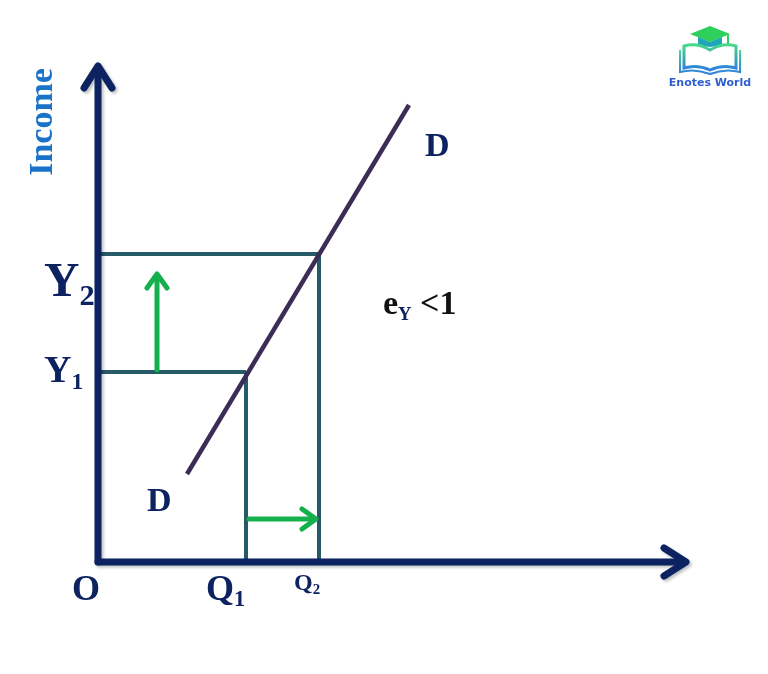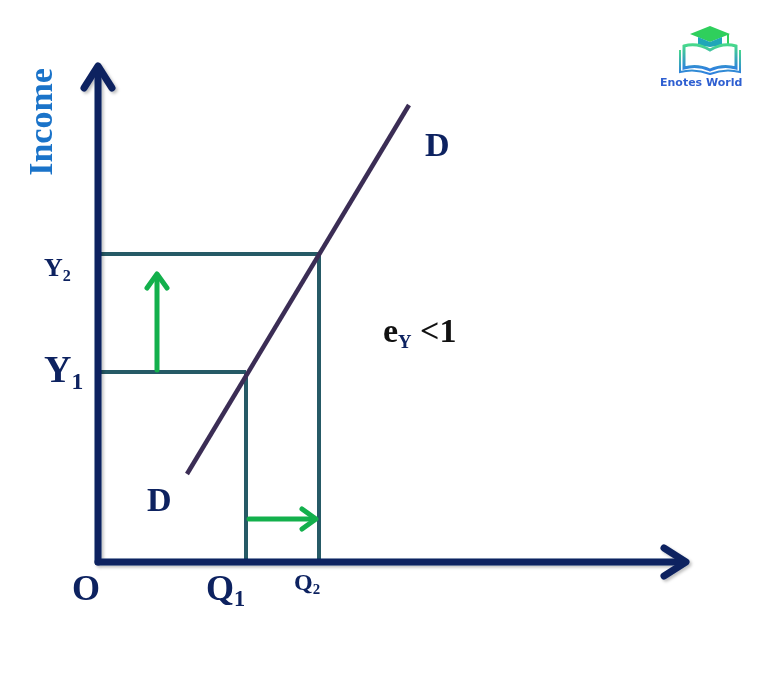--- a/index.html
+++ b/index.html
@@ -3,31 +3,31 @@
   <meta charset="utf-8">
   <style>
     html, body { margin: 0; padding: 0; background: #ffffff; }
     .canvas { position: relative; width: 768px; height: 674px; overflow: hidden; background: #ffffff; }
     svg.diagram { position: absolute; left: 0; top: 0; }
     .lbl { position: absolute; font-family: "Liberation Serif", serif; font-weight: bold; color: #0d2260; line-height: 1; white-space: nowrap; }
     .lbl sub { font-size: 0.62em; vertical-align: -0.28em; color: #0d2260; }
     .axis-title { position: absolute; font-family: "Liberation Serif", serif; font-weight: bold; color: #1a73c9; line-height: 1; white-space: nowrap; }
     .income-title { left: 41px; top: 122px; font-size: 34px; transform: translate(-50%, -50%) rotate(-90deg); transform-origin: center center; }
     .quantity-title { left: 553px; top: 596px; font-size: 30px; }
-    .y2 { left: 44px; top: 255px; font-size: 26px; }
+    .y2 { left: 44px; top: 255px; font-size: 49px; }
     .y1 { left: 44px; top: 350px; font-size: 38px; text-align: right; }
     .o  { left: 72px; top: 570px; font-size: 36px; }
     .q1 { left: 206px; top: 570px; font-size: 36px; }
     .q2 { left: 294px; top: 570px; font-size: 24px; }
     .d-top { left: 425px; top: 128px; font-size: 34px; }
     .d-bot { left: 147px; top: 483px; font-size: 34px; }
-    .elas { position: absolute; left: 383px; top: 286px; font-family: "Liberation Serif", serif; font-weight: bold; font-size: 34px; color: #111; line-height: 1; white-space: nowrap; margin-top: 28px; }
+    .elas { position: absolute; left: 383px; top: 286px; font-family: "Liberation Serif", serif; font-weight: bold; font-size: 34px; color: #111; line-height: 1; white-space: nowrap; }
     .elas sub { font-size: 0.55em; vertical-align: -0.3em; color: #0d2260; }
     .logo { position: absolute; left: 660px; top: 24px; width: 100px; height: 70px; }
-    .logo-text { position: absolute; left: 0; top: 52px; width: 100px; text-align: left; font-family: "DejaVu Sans", sans-serif; font-weight: bold; font-size: 11px; color: #2e5fd1; white-space: nowrap; }
+    .logo-text { position: absolute; left: 0; top: 52px; width: 100px; text-align: center; font-family: "DejaVu Sans", sans-serif; font-weight: bold; font-size: 11px; color: #2e5fd1; white-space: nowrap; }
   </style>
 </head>
 <body>
 
 <div class="canvas">
 
   <svg class="diagram" width="768" height="674" viewBox="0 0 768 674">
     <defs>
       <filter id="shadow" x="-10%" y="-10%" width="130%" height="130%">
         <feDropShadow dx="2" dy="2" stdDeviation="1.5" flood-color="#000" flood-opacity="0.25"></feDropShadow>

